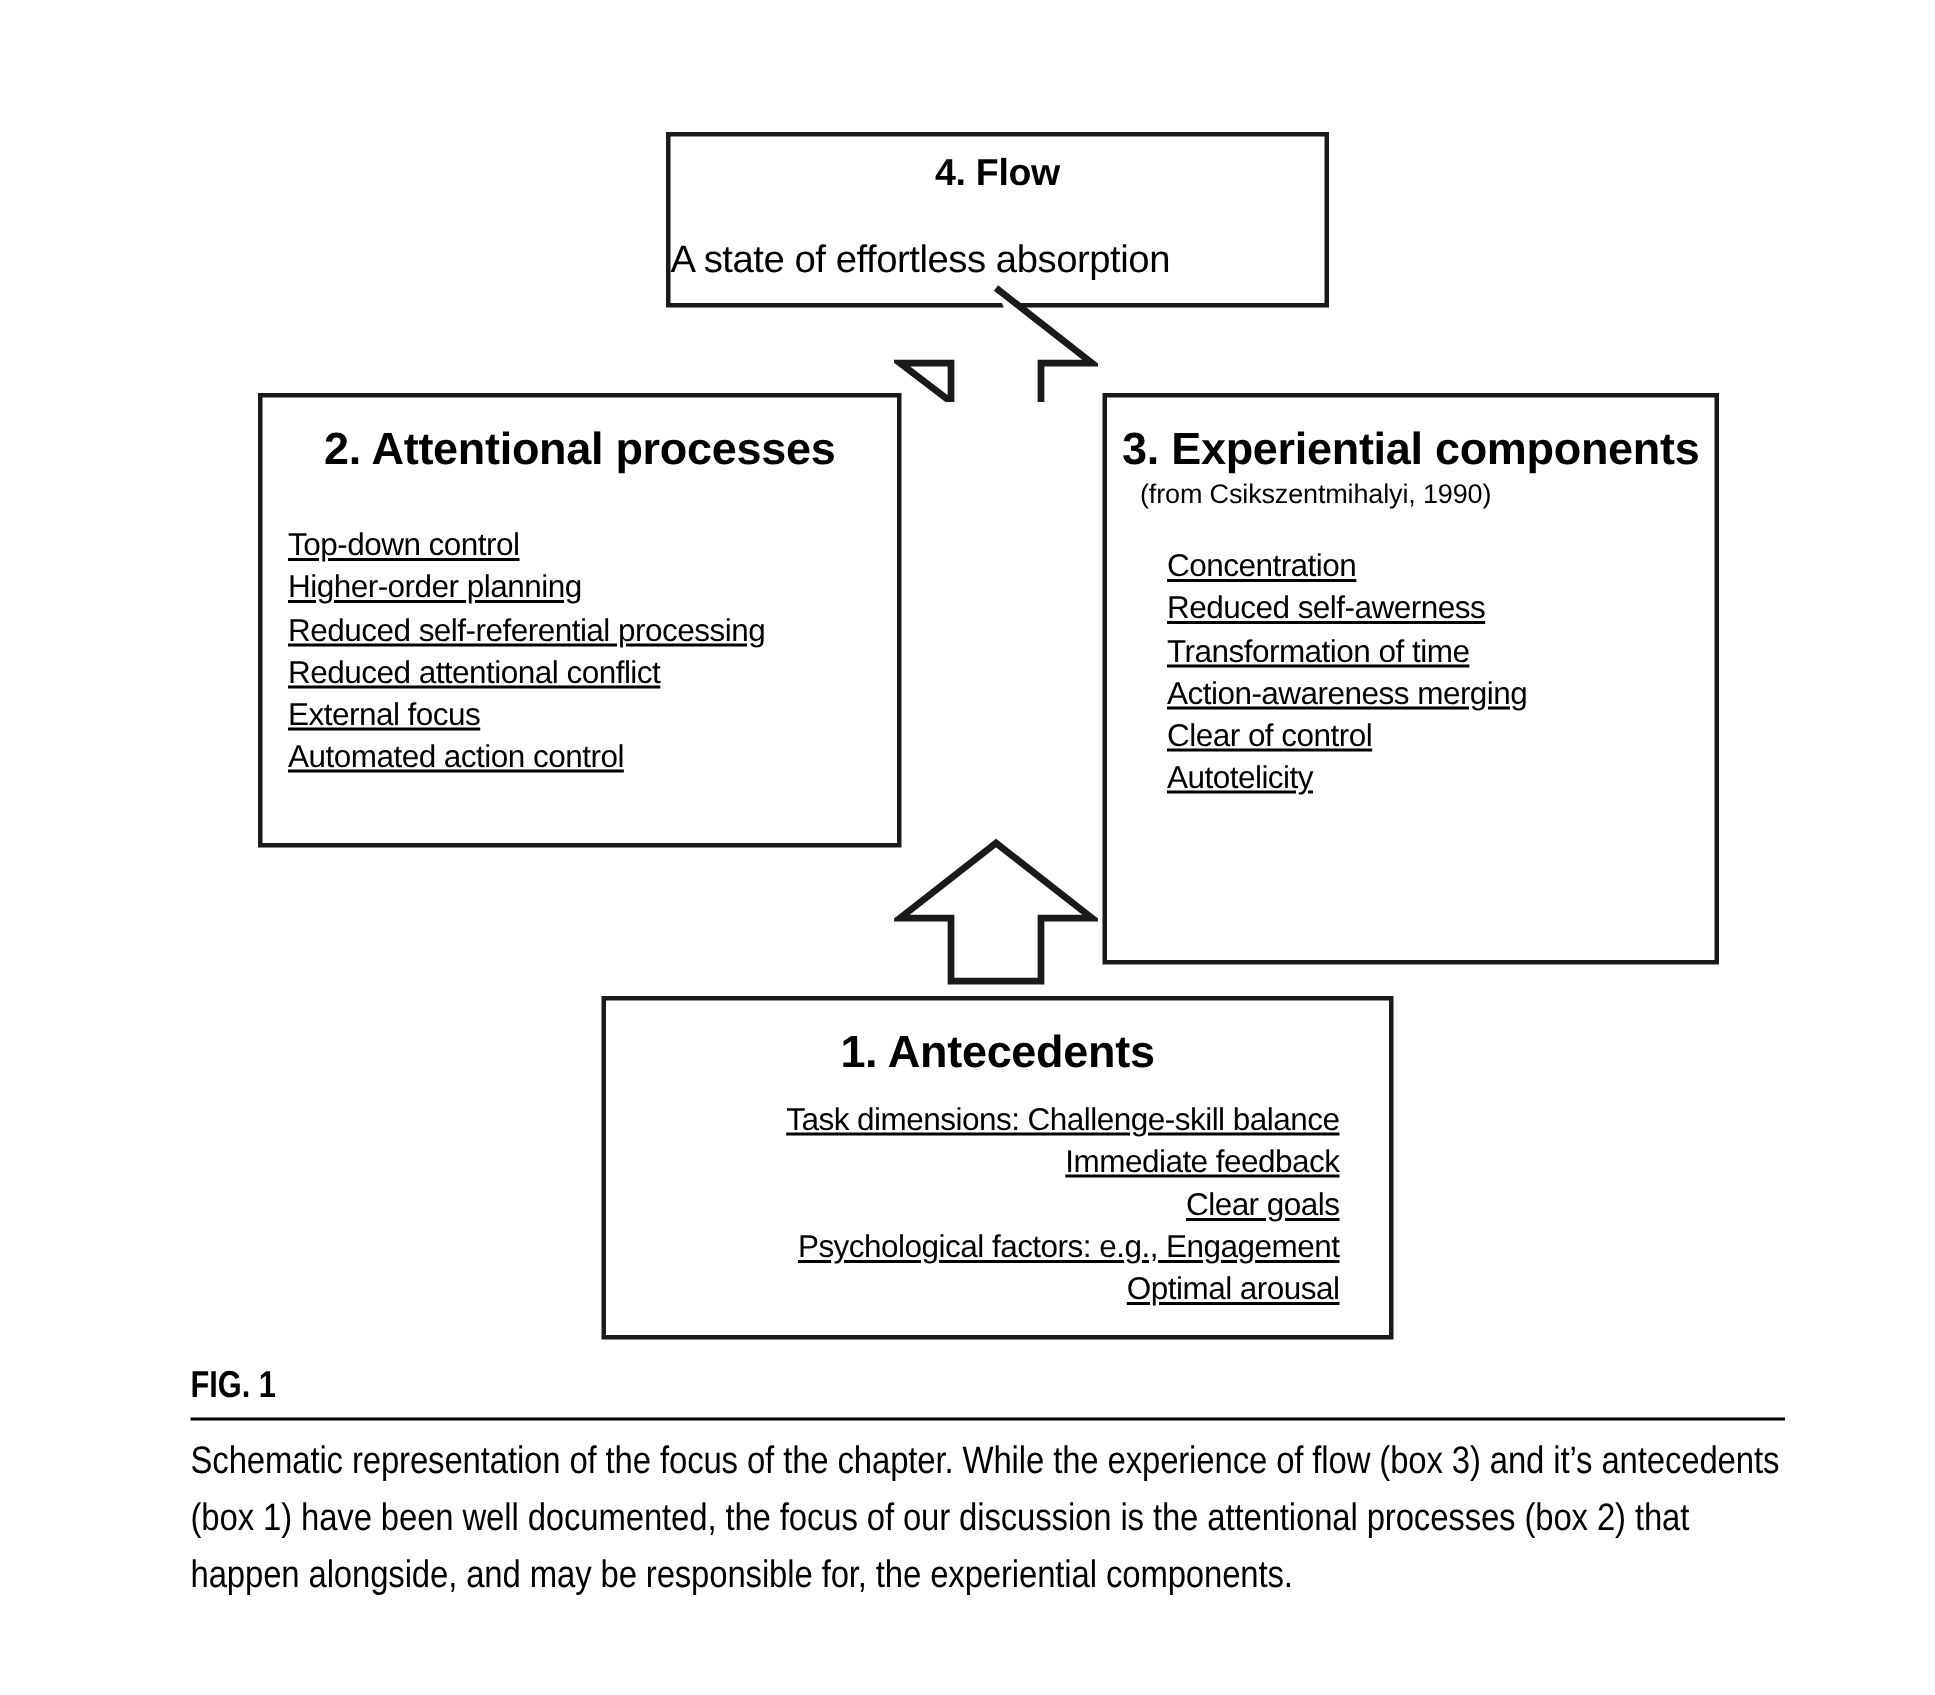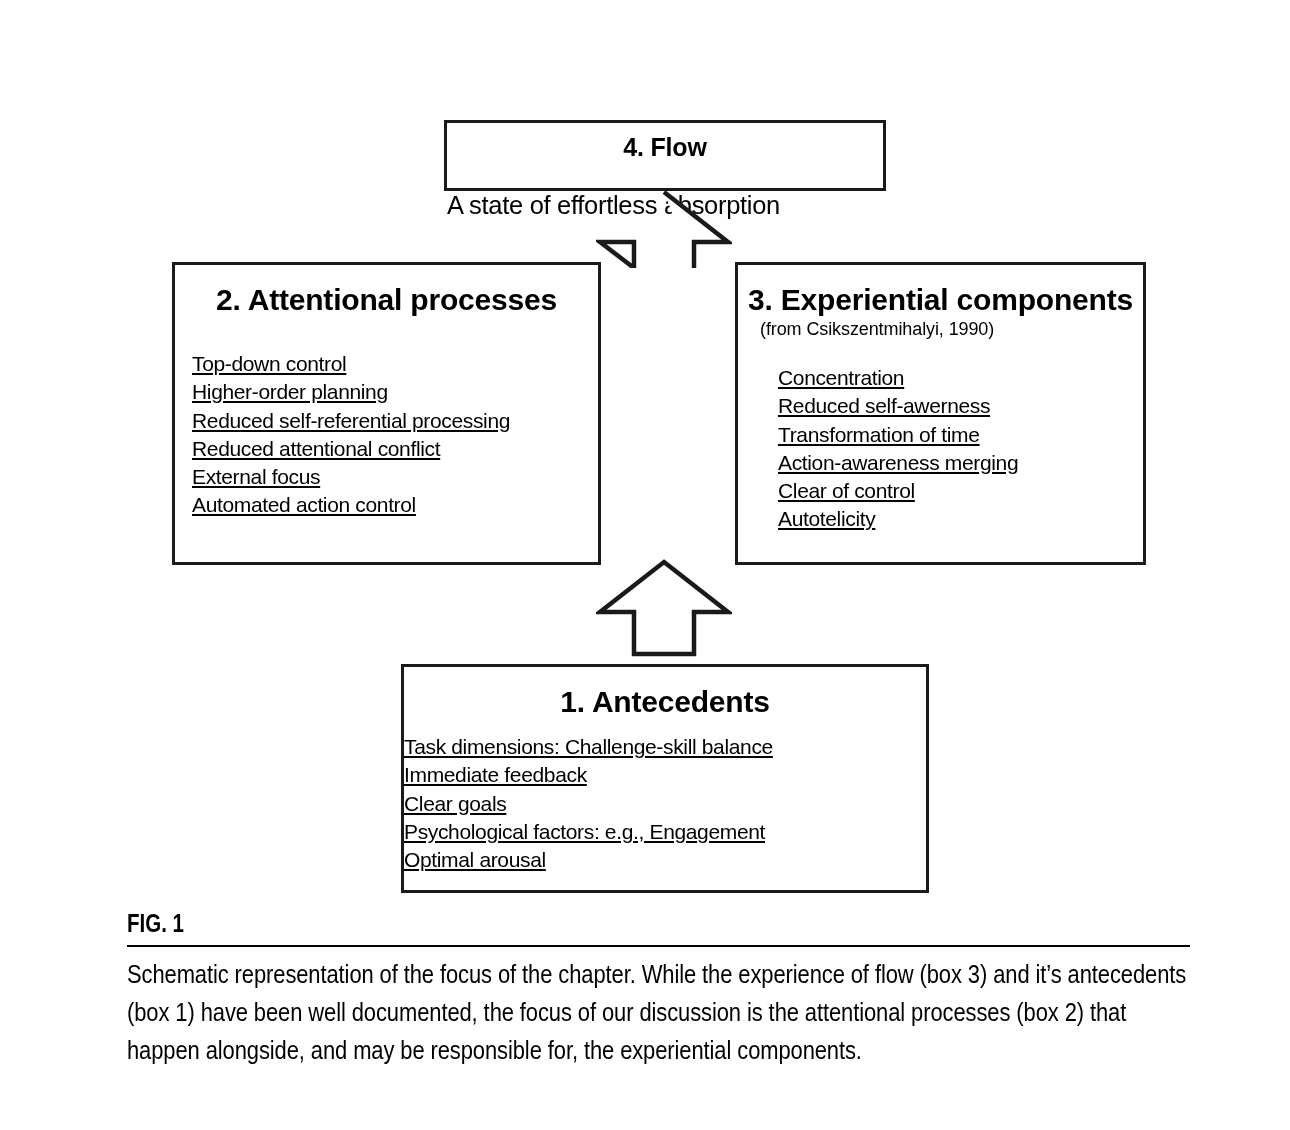--- a/index.html
+++ b/index.html
@@ -49,23 +49,22 @@
     letter-spacing: -0.35px;
     white-space: nowrap;
     text-decoration: underline;
   }
 
   
   #box-flow {
     left: 444px;
     top: 88px;
     width: 442px;
-    height: 71px;
+    height: 117px;
     padding-top: 10px;
-    margin-top: 32px;
   }
   #box-flow .box-title { font-size: 25px; }
   #box-flow .flow-desc {
     text-align: left;
     font-size: 25.5px;
     margin-top: 29px;
     letter-spacing: -0.3px;
   }
 
   
@@ -80,21 +79,21 @@
   #box-attentional .list {
     padding-left: 17px;
   }
   #box-attentional .box-line { line-height: 28.3px; }
 
   
   #box-experiential {
     left: 735px;
     top: 262px;
     width: 411px;
-    height: 303px;
+    height: 381px;
     padding: 18px 0 0 0;
   }
   #box-experiential .box-title { margin-bottom: 2px; }
   #box-experiential .box-sub { padding-left: 22px; }
   #box-experiential .list {
     margin-top: 24px;
     margin-left: 40px;
   }
   #box-experiential .box-line { line-height: 28.3px; }
 
@@ -102,21 +101,21 @@
   #box-antecedents {
     left: 401px;
     top: 664px;
     width: 528px;
     height: 229px;
     padding: 18px 0 0 0;
   }
   #box-antecedents .box-title { margin-bottom: 14px; }
   #box-antecedents .list {
     padding-right: 33px;
-    text-align: left;
+    text-align: right;
   }
   #box-antecedents .box-line { line-height: 28.3px; }
 
   .arrow-svg {
     position: absolute;
   }
   #arrow-upper { left: 596px; top: 188px; }
   #arrow-lower { left: 596px; top: 558px; }
 
   

